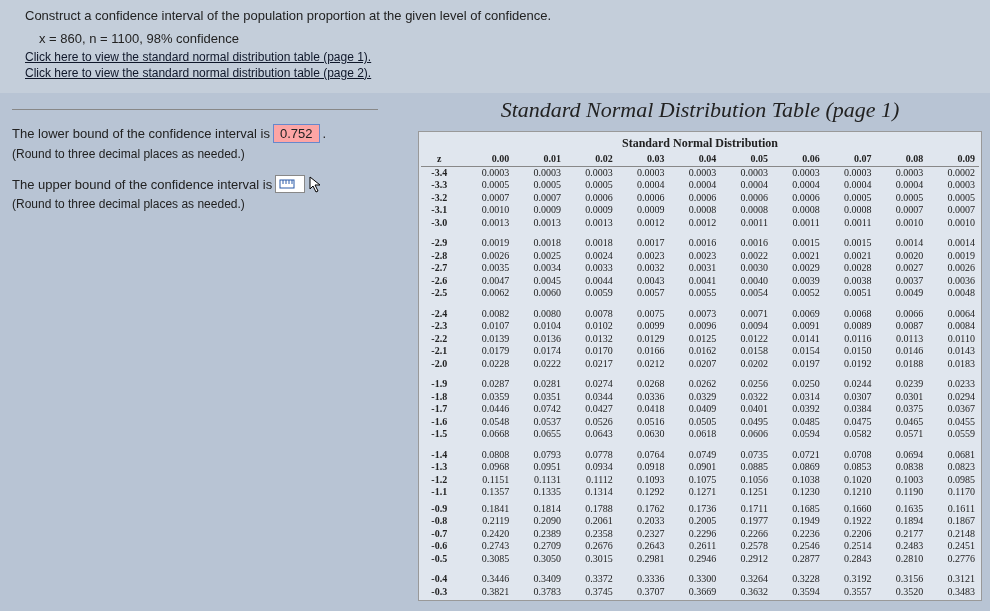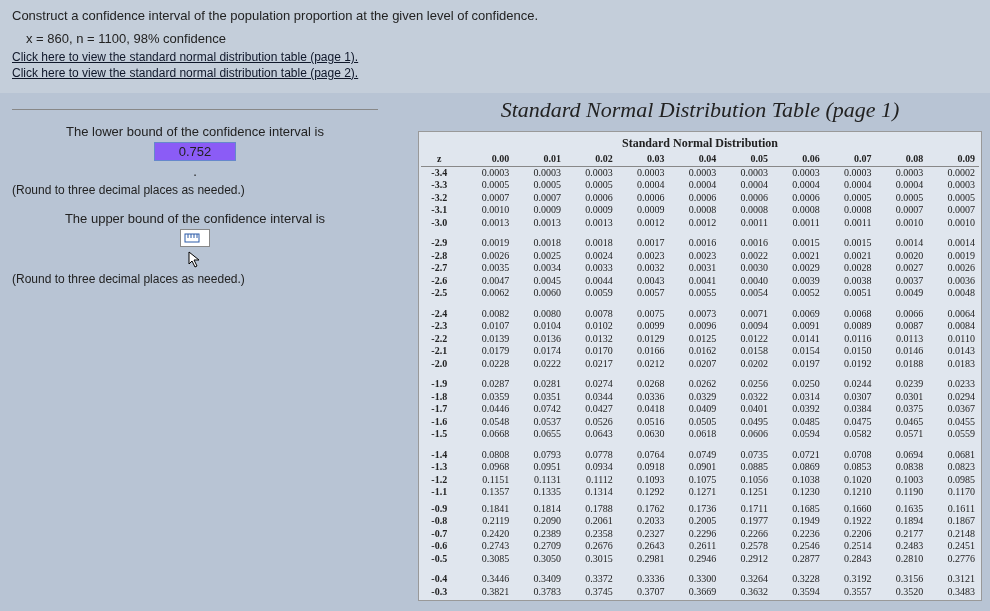--- a/index.html
+++ b/index.html
@@ -6,21 +6,21 @@
     body {
       font-family: Arial, sans-serif;
       background: #b8c4d4;
       width: 990px;
       height: 611px;
       overflow: hidden;
       font-size: 12px;
       color: #222;
     }
     .top-section {
-      padding: 8px 12px;
+      padding: 8px 25px;
       background: #c4ceda;
     }
     .question-text {
       font-size: 13px;
       margin-bottom: 8px;
     }
     .params {
       font-size: 13px;
       margin-left: 14px;
       margin-bottom: 4px;
@@ -48,27 +48,26 @@
       border-top: 1px solid #888;
       margin: 6px 0 14px 0;
     }
     .answer-line {
       font-size: 13px;
       margin-bottom: 4px;
       display: flex;
       align-items: center;
       flex-wrap: wrap;
       gap: 3px;
-      flex-direction: column;
     }
     .input-box {
       display: inline-block;
-      background: #8b5cf6;
+      background: #fca5a5;
       border: 1px solid #6688cc;
-      padding: 1px 24px;
+      padding: 1px 6px;
       min-width: 38px;
       text-align: center;
       font-size: 13px;
     }
     .input-empty {
       display: inline-flex;
       align-items: center;
       background: #fff;
       border: 1px solid #888;
       padding: 1px 3px;

